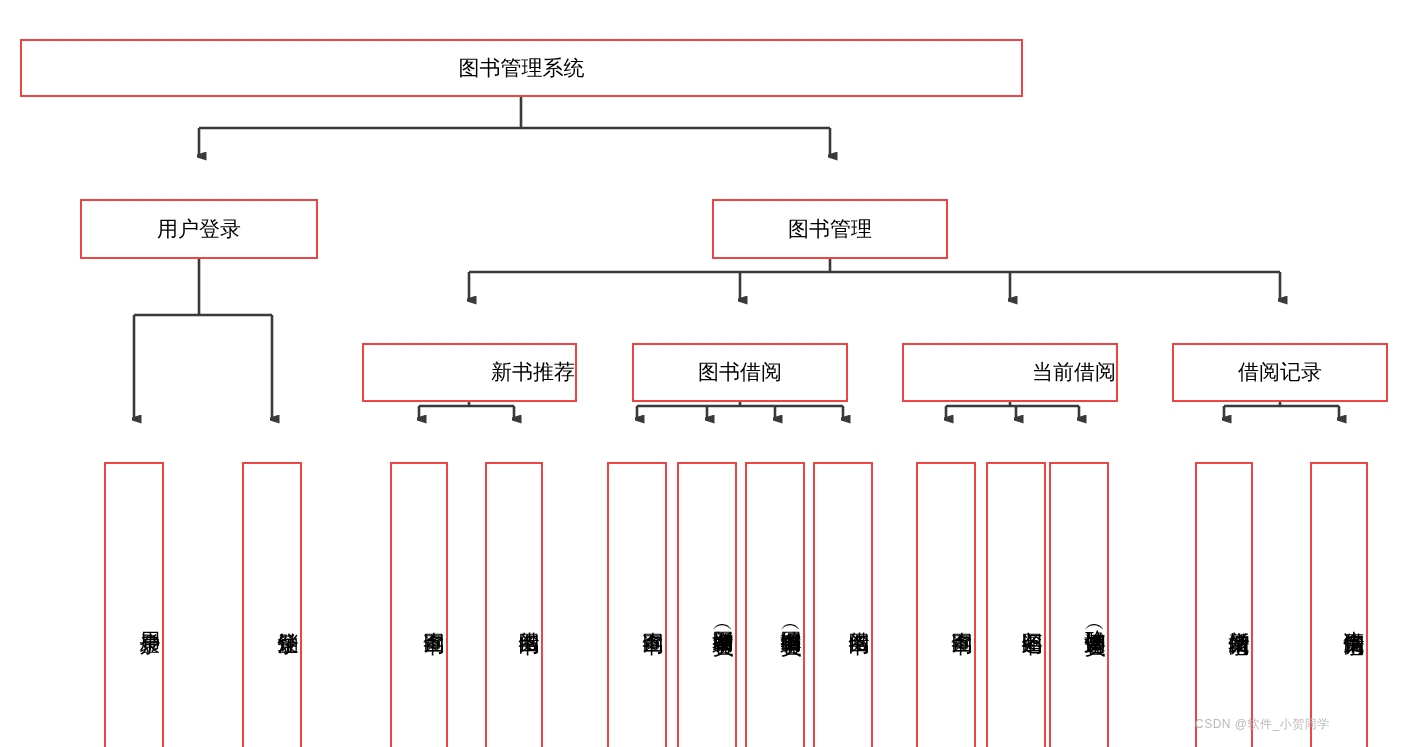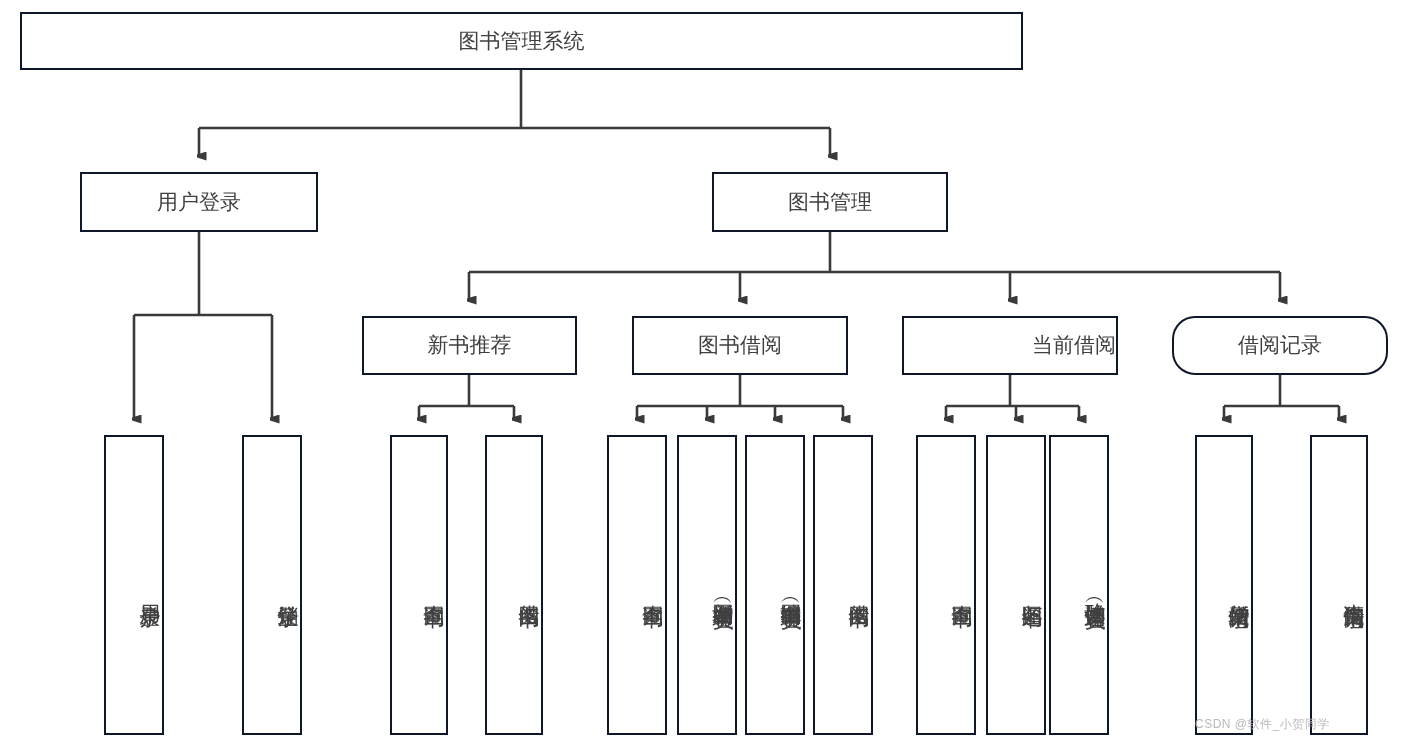--- a/index.html
+++ b/index.html
@@ -21,28 +21,29 @@
     position: absolute;
     left: 0;
     top: 0;
     width: 1405px;
     height: 747px;
     pointer-events: none;
   }
   .node {
     position: absolute;
     box-sizing: border-box;
-    border: 2px solid #0f172a;
+    border: 2px solid #ef4444;
     background: #ffffff;
     display: flex;
     align-items: center;
     justify-content: center;
-    color: #404040;
+    color: #000000;
     line-height: 1.18;
     text-align: center;
+    margin-top: 27px;
   }
   .node.horiz {
     font-size: 21px;
   }
   .node.vert {
     writing-mode: vertical-rl;
     text-orientation: upright;
     font-size: 21px;
     letter-spacing: 1px;
     padding-top: 10px;
@@ -121,30 +122,30 @@
     <span class="node-label">图书管理系统</span>
   </div>
 
   <div class="node horiz" style="left:80px; top:172px; width:238px; height:60px;">
     <span class="node-label">用户登录</span>
   </div>
   <div class="node horiz" style="left:712px; top:172px; width:236px; height:60px;">
     <span class="node-label">图书管理</span>
   </div>
 
-  <div class="node horiz" style="left:362px; top:316px; width:215px; height:59px;">
+  <div class="node horiz" style="left:362px; top:316px; width:215px; height:59px;justify-content:flex-end;">
     <span class="node-label">新书推荐</span>
   </div>
   <div class="node horiz" style="left:632px; top:316px; width:216px; height:59px;text-align:right;">
     <span class="node-label">图书借阅</span>
   </div>
   <div class="node horiz" style="left:902px; top:316px; width:216px; height:59px;justify-content:flex-end;">
     <span class="node-label">当前借阅</span>
   </div>
-  <div class="node horiz" style="left:1172px; top:316px; width:216px; height:59px;border-radius:23px;">
+  <div class="node horiz" style="left:1172px; top:316px; width:216px; height:59px;">
     <span class="node-label">借阅记录</span>
   </div>
 
   <div class="node vert" style="left:104px; top:435px; width:60px; height:300px;">
     <span class="node-label">用户登录</span>
   </div>
   <div class="node vert" style="left:242px; top:435px; width:60px; height:300px;">
     <span class="node-label">注销登录</span>
   </div>
 

